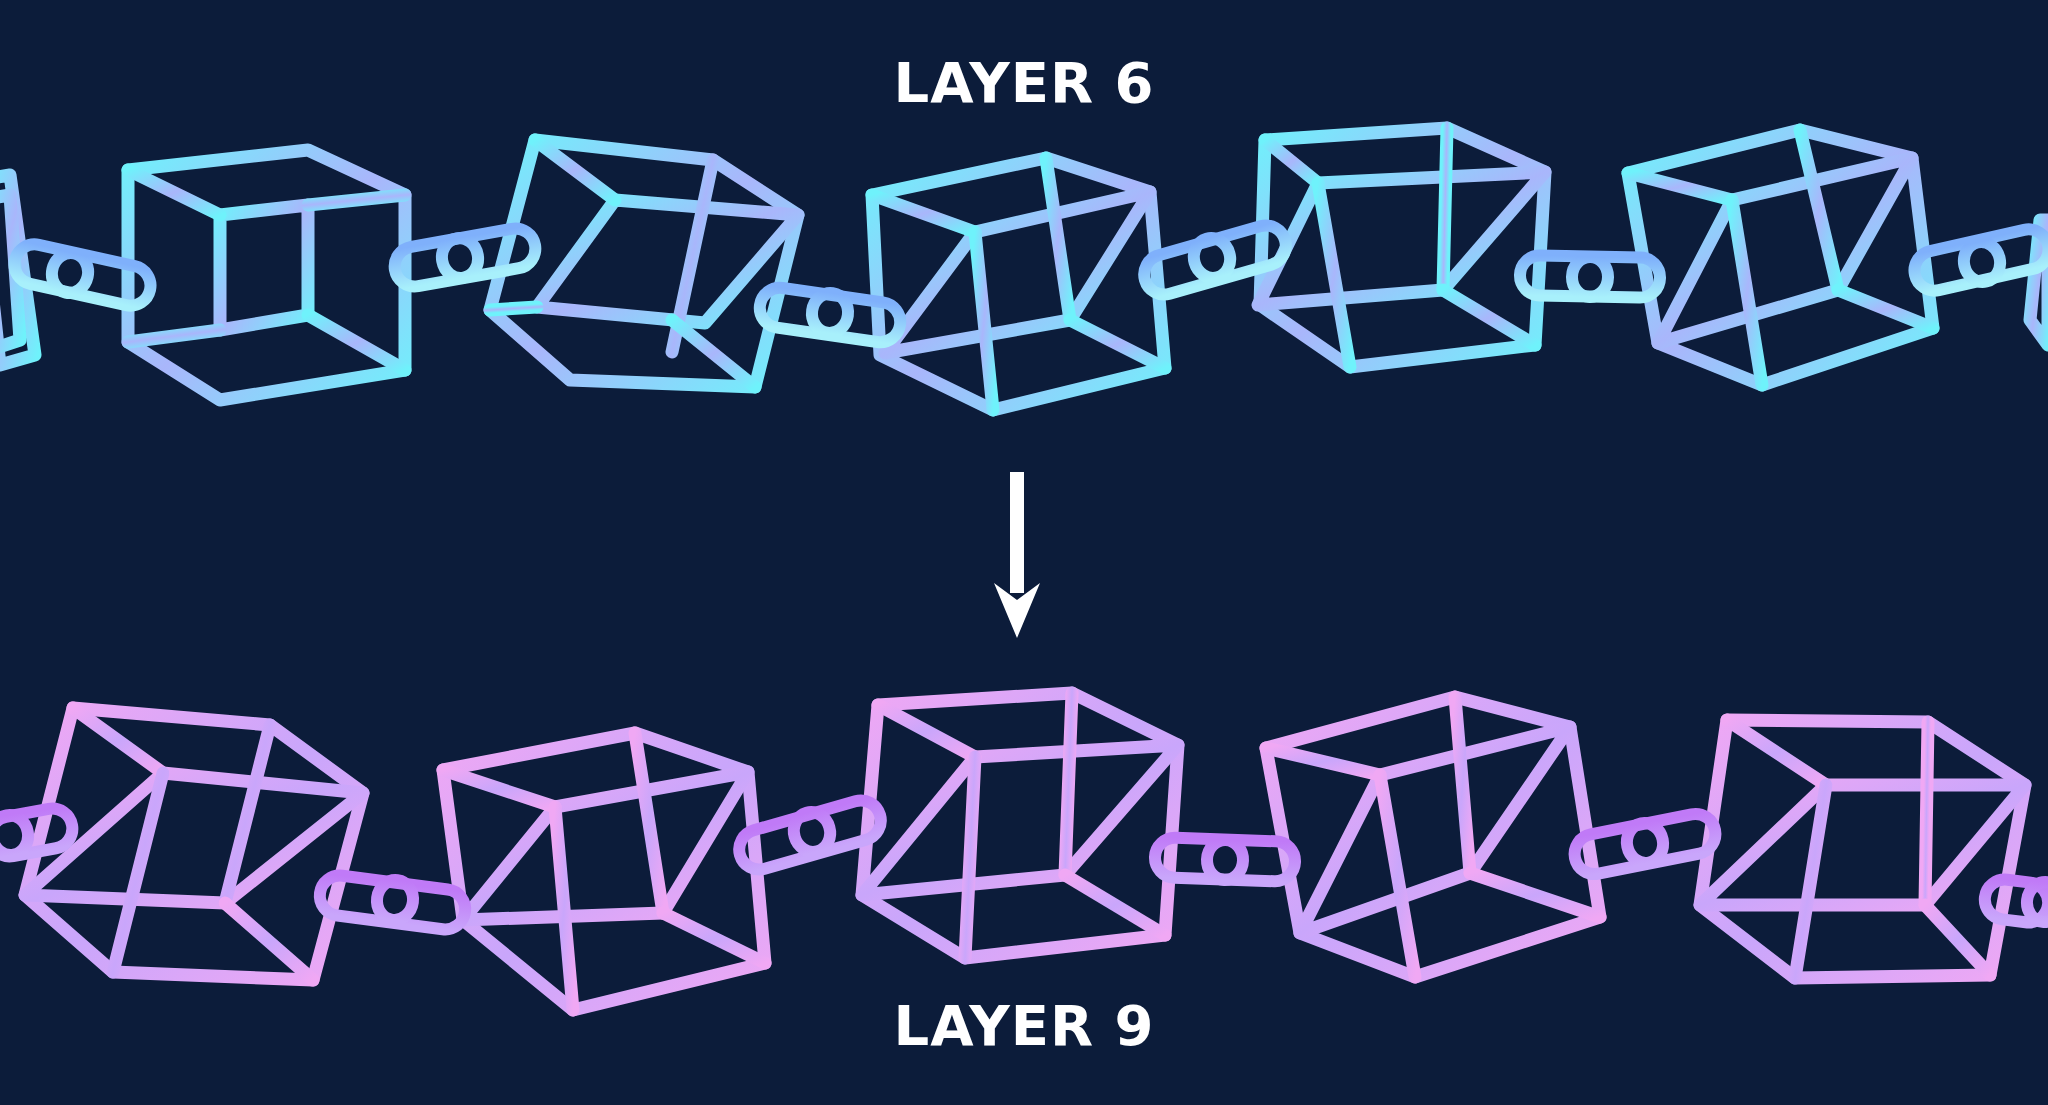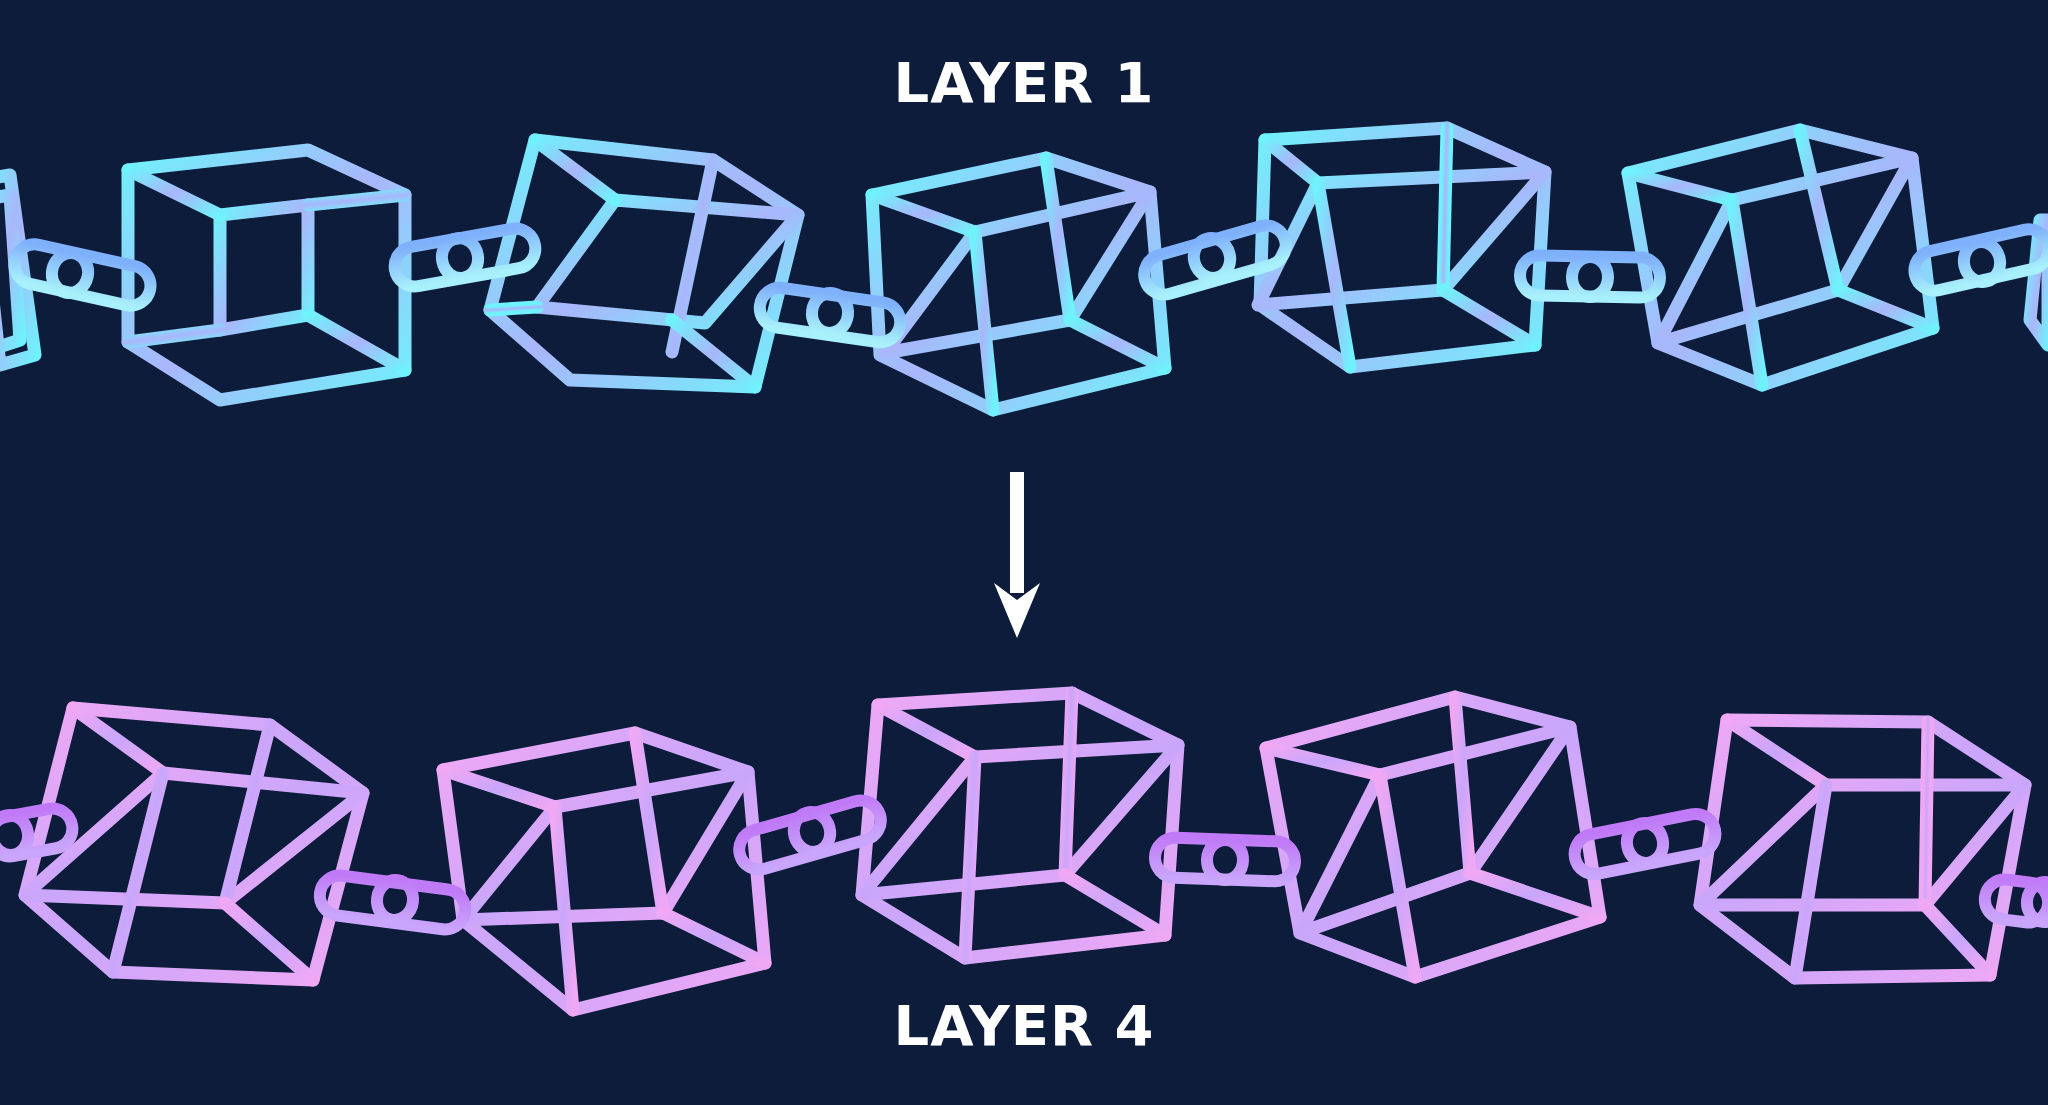--- a/index.html
+++ b/index.html
@@ -173,14 +173,14 @@
         <rect x="1984.747047381385" y="881" width="63.505905237229705" height="40" rx="20" ry="20" fill="none" stroke="url(#gl1)" stroke-width="12" transform="rotate(7.2369220259680045 2016.5 901)"></rect>
         <ellipse cx="2045" cy="902" rx="18" ry="20" fill="none" stroke="url(#gl1)" stroke-width="12" transform="rotate(7.2369220259680045 2045 902)"></ellipse>
       </g>
     </g>
   <g id="arrow-group">
       <rect x="1010" y="472" width="14" height="121" fill="#ffffff"></rect>
       <polygon points="994,583 1017,600 1040,583 1017,638" fill="#ffffff"></polygon>
     </g>
 </svg>
 
-<div id="label-top" class="label">LAYER 1</div>
-<div id="label-bottom" class="label">LAYER 4</div>
+<div id="label-top" class="label">LAYER 6</div>
+<div id="label-bottom" class="label">LAYER 9</div>
 
 </body></html>

